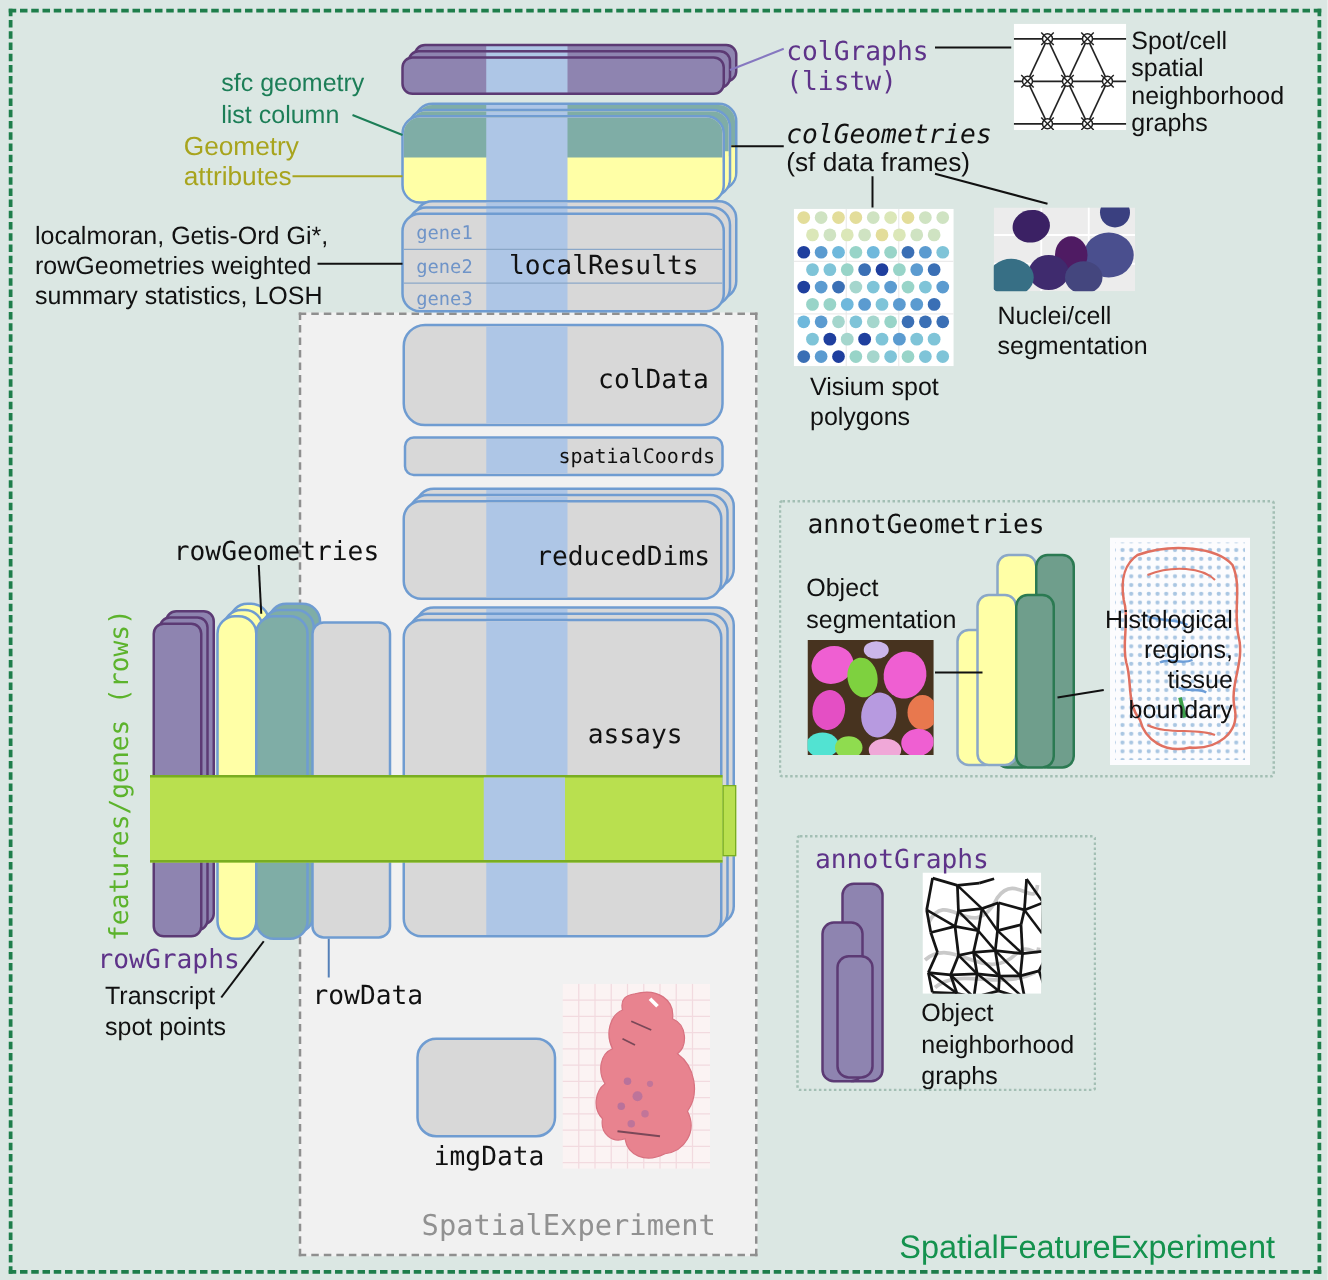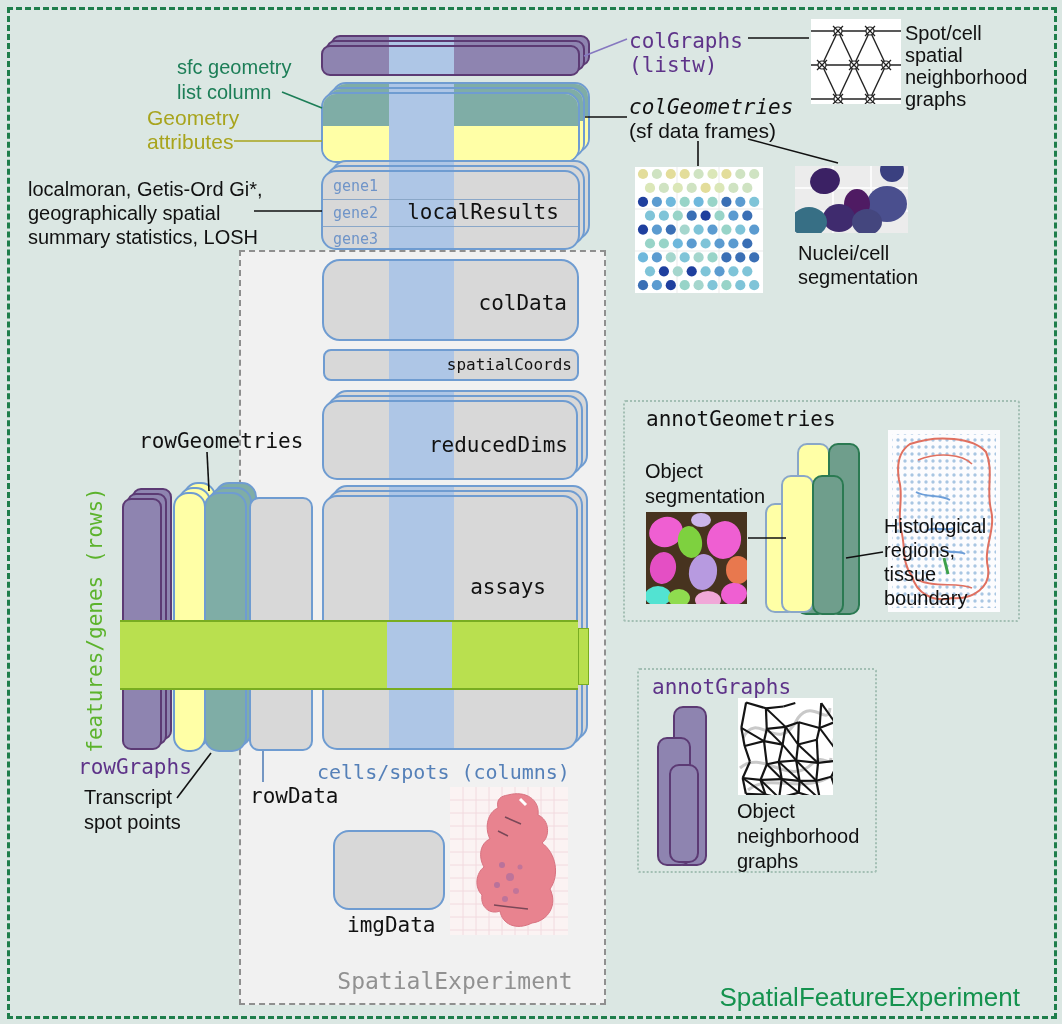--- a/index.html
+++ b/index.html
@@ -417,48 +417,49 @@
     <line x1="263" y1="751" x2="263" y2="782" stroke="#5580b8" stroke-width="1.6"></line>
     <line x1="748" y1="538" x2="786" y2="538" stroke="#111" stroke-width="1.6"></line>
     <line x1="846" y1="558" x2="883" y2="552" stroke="#111" stroke-width="1.6"></line>
   </svg>
 
   <div class="lbl sans" style="left:177px;top:56px;font-size:20px;color:var(--green-text,#1c7e57);">sfc geometry</div>
   <div class="lbl sans" style="left:177px;top:81px;font-size:20px;color:var(--green-text,#1c7e57);">list column</div>
   <div class="lbl sans" style="left:147px;top:106px;font-size:21px;color:var(--olive-text,#a8a41d);">Geometry</div>
   <div class="lbl sans" style="left:147px;top:130px;font-size:21px;color:var(--olive-text,#a8a41d);">attributes</div>
   <div class="lbl sans pre" style="left:28px;top:177px;font-size:20px;line-height:24px;">localmoran, Getis-Ord Gi*,
-geographically spatial
+rowGeometries weighted
 summary statistics, LOSH</div>
 
   <div class="lbl" style="left:629px;top:29px;font-size:21px;color:var(--purple-text,#5e3389);">colGraphs</div>
   <div class="lbl" style="left:629px;top:53px;font-size:21px;color:var(--purple-text,#5e3389);">(listw)</div>
   <div class="lbl" style="left:629px;top:95px;font-size:21px;font-style:italic;">colGeometries</div>
   <div class="lbl sans" style="left:629px;top:119px;font-size:21px;">(sf data frames)</div>
   <div class="lbl sans pre" style="left:905px;top:22px;font-size:20px;line-height:22px;">Spot/cell
 spatial
 neighborhood
 graphs</div>
+  <div class="lbl sans pre" style="left:648px;top:298px;font-size:20px;line-height:24px;">Visium spot
+polygons</div>
   <div class="lbl sans pre" style="left:798px;top:241px;font-size:20px;line-height:24px;">Nuclei/cell
 segmentation</div>
 
   <div class="lbl" style="left:139px;top:429px;font-size:21px;">rowGeometries</div>
   <div class="lbl rot" style="left:-40px;top:608px;width:270px;text-align:center;font-size:21px;color:var(--bright-green-text,#5cb32c);">features/genes (rows)</div>
   <div class="lbl" style="left:78px;top:755px;font-size:21px;color:var(--purple-text,#5e3389);">rowGraphs</div>
   <div class="lbl sans pre" style="left:84px;top:785px;font-size:20px;line-height:25px;">Transcript
 spot points</div>
   <div class="lbl" style="left:226px;top:784px;font-size:21px;margin-left:24px;">rowData</div>
-  <div class="lbl" style="left:317px;top:760px;font-size:20px;color:var(--blue-text,#5580b8);">cells/spots (columns)</div>
   <div class="lbl" style="left:347px;top:913px;font-size:21px;text-align:center;">imgData</div>
   <div class="lbl" style="left:330px;top:968px;width:250px;text-align:center;font-size:23px;color:var(--gray-text,#919191);">SpatialExperiment</div>
 
   <div class="lbl" style="left:646px;top:407px;font-size:21px;">annotGeometries</div>
   <div class="lbl sans pre" style="left:645px;top:459px;font-size:20px;line-height:25px;">Object
 segmentation</div>
-  <div class="lbl sans pre" style="left:884px;top:514px;font-size:20px;line-height:24px;">Histological
+  <div class="lbl sans pre" style="left:884px;top:484px;font-size:20px;line-height:24px;text-align:right;">Histological
 regions,
 tissue
 boundary</div>
 
   <div class="lbl" style="left:652px;top:675px;font-size:21px;color:var(--purple-text,#5e3389);">annotGraphs</div>
   <div class="lbl sans pre" style="left:737px;top:799px;font-size:20px;line-height:25px;">Object
 neighborhood
 graphs</div>
 
   <div class="lbl sans" style="left:620px;top:982px;width:400px;text-align:right;font-size:26px;color:var(--sfe-green,#14924e);">SpatialFeatureExperiment</div>

